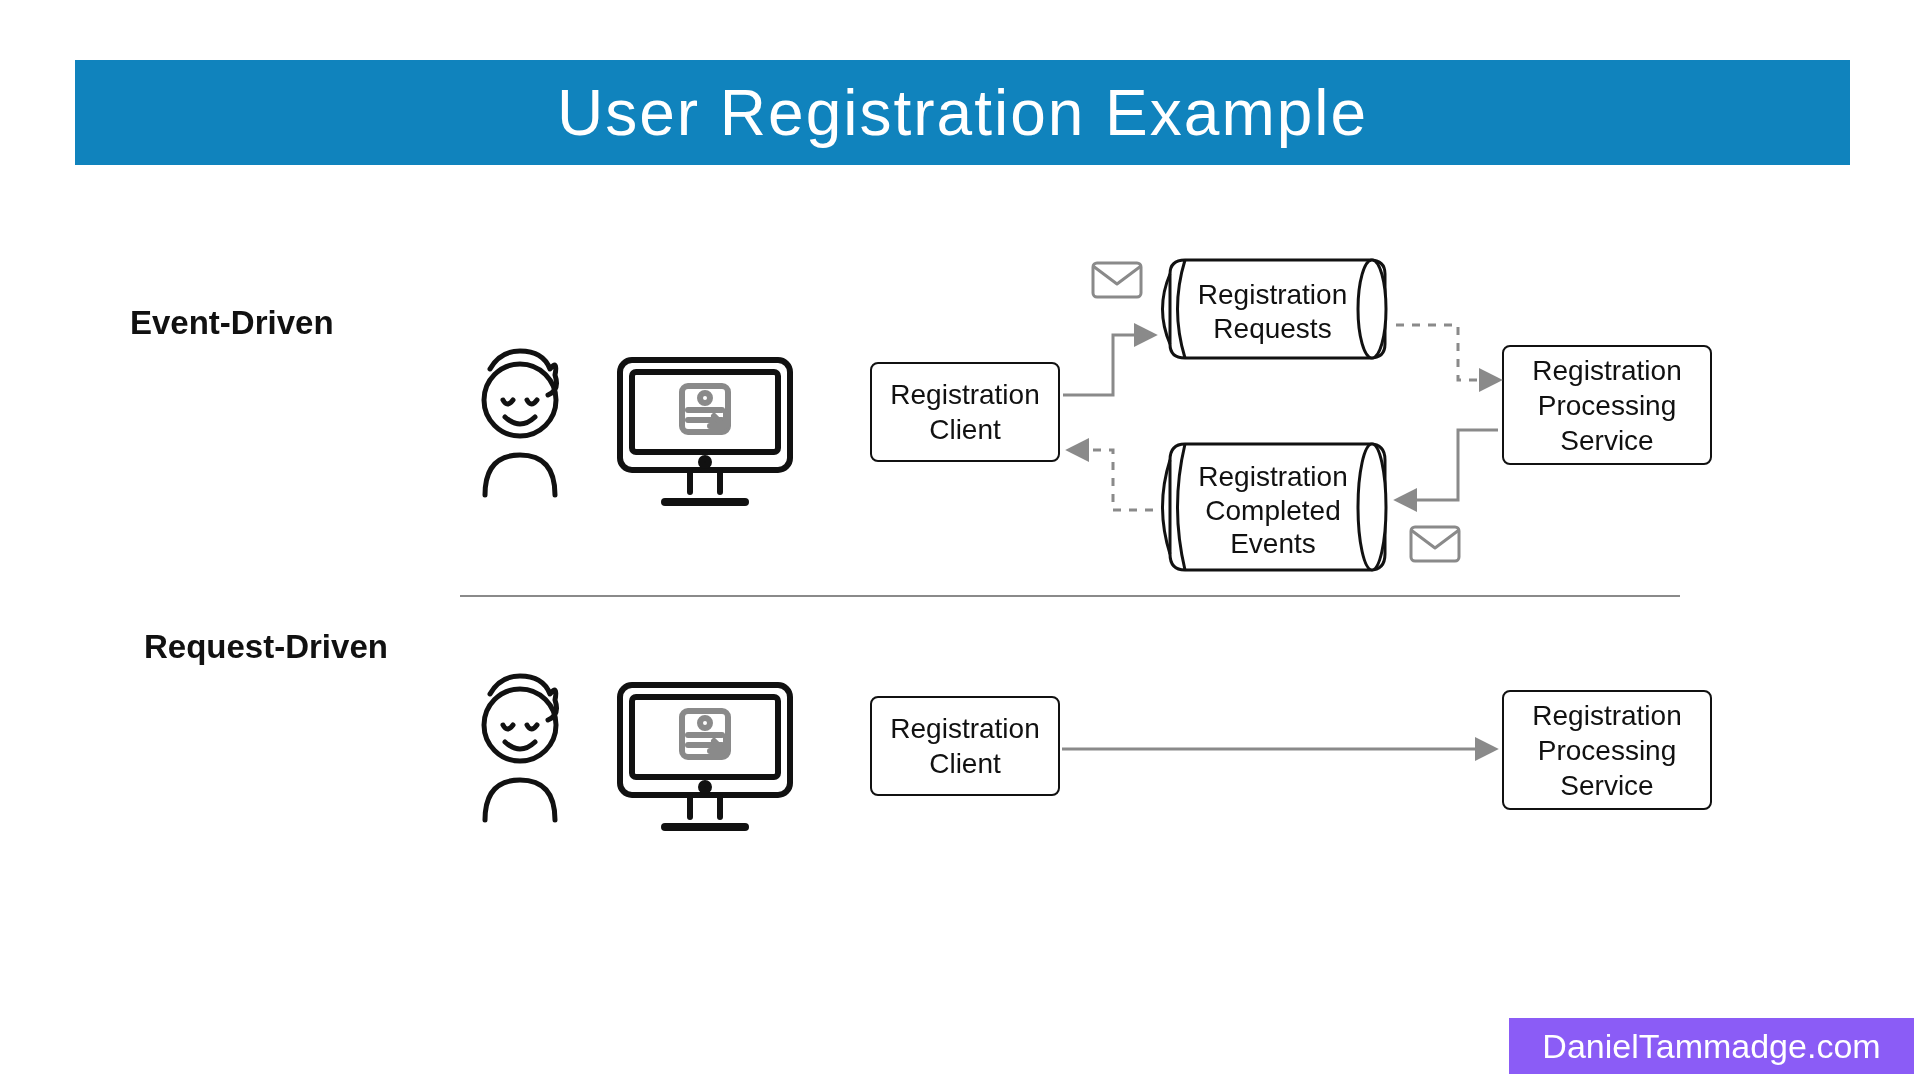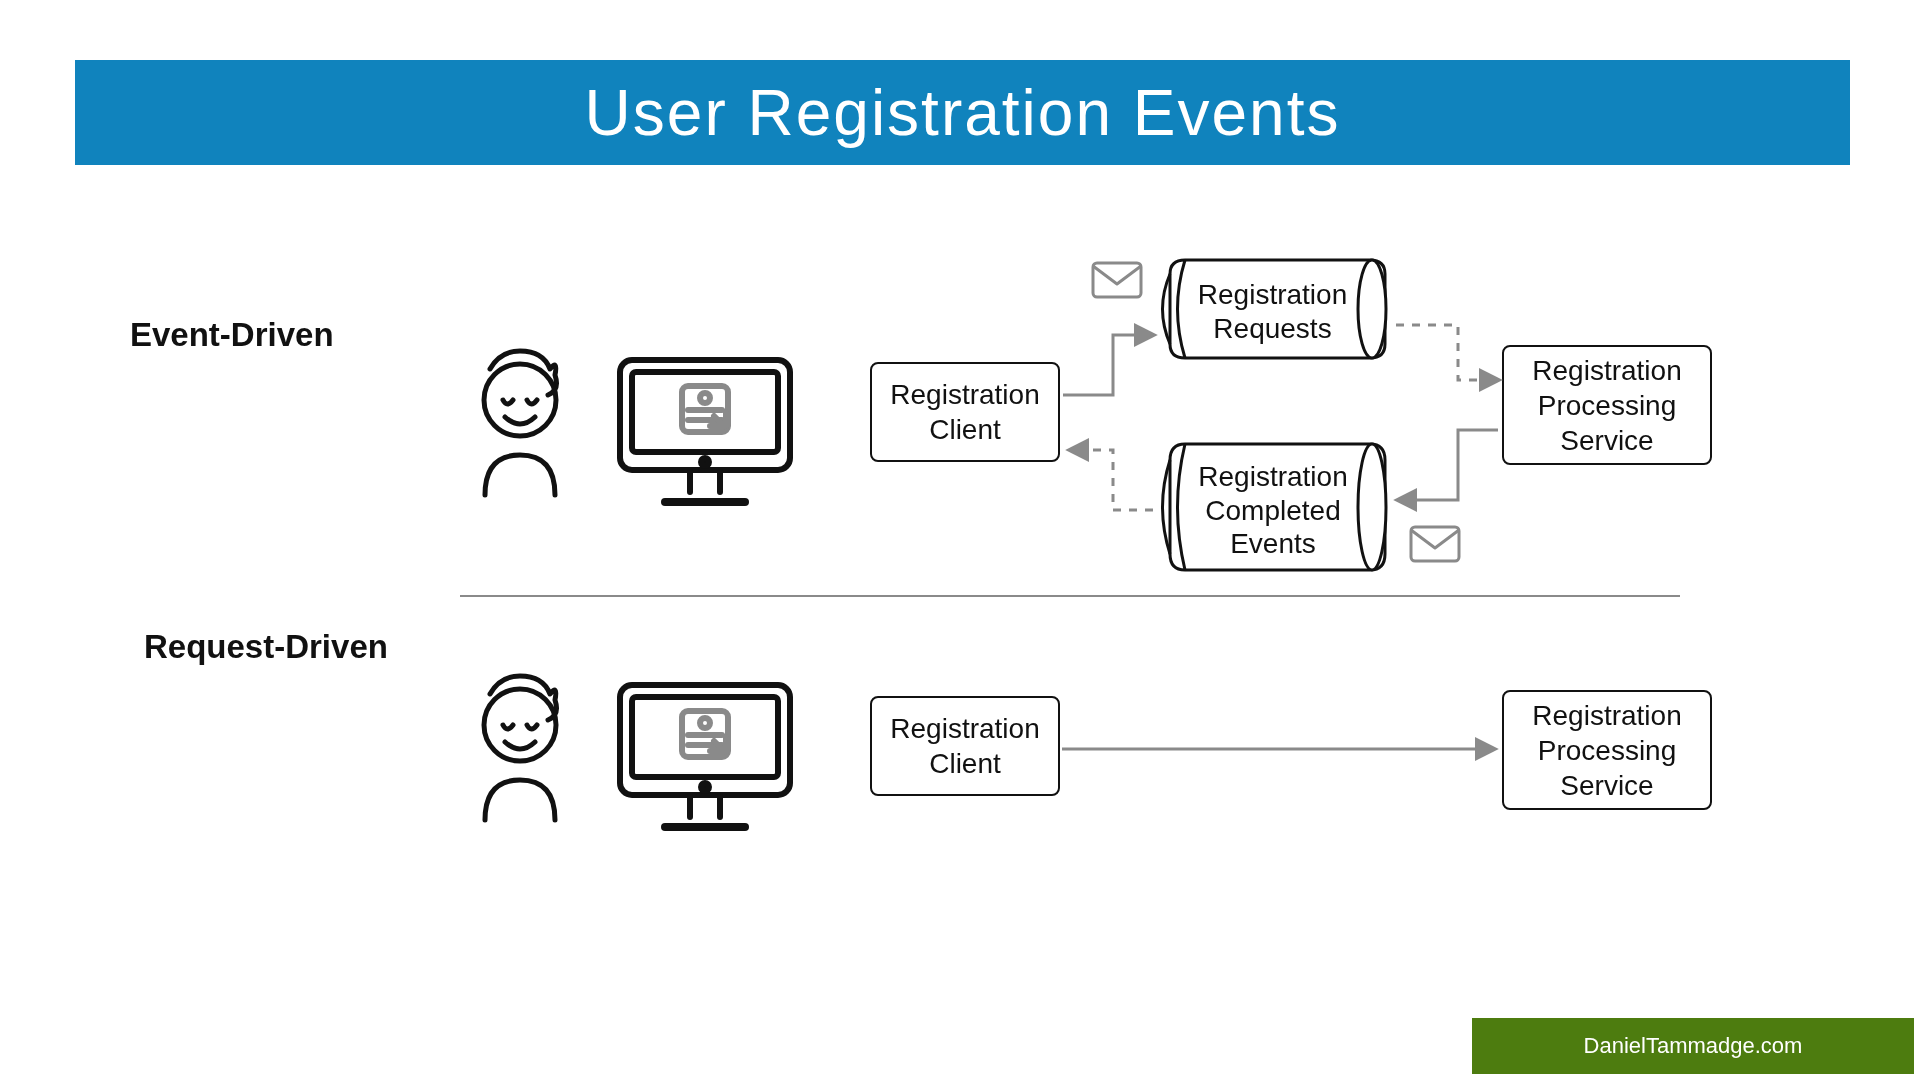--- a/index.html
+++ b/index.html
@@ -21,36 +21,36 @@
   .cylinder {
     position: absolute;
   }
   .cyl-label {
     position: absolute; text-align: center; font-size: 28px; color: #111; line-height: 1.2;
   }
   .divider {
     position: absolute; height: 0; border-top: 2px solid #8a8a8a;
   }
   .footer {
-    position: absolute; right: 6px; bottom: 6px; width: 442px; height: 56px;
-    background: #4d7c0f; color: #fff; display: flex; align-items: center; justify-content: center;
-    font-size: 22px;
+    position: absolute; right: 6px; bottom: 6px; width: 405px; height: 56px;
+    background: #8b5cf6; color: #fff; display: flex; align-items: center; justify-content: center;
+    font-size: 34px;
   }
   svg.icon { position: absolute; }
 </style>
 </head>
 <body>
 
 <div class="slide">
 
   <div class="title-bar">
-    <span>User Registration Events</span>
+    <span>User Registration Example</span>
   </div>
 
-  <div class="section-label" style="left:130px; top:316px;">Event-Driven</div>
+  <div class="section-label" style="left:130px; top:304px;">Event-Driven</div>
   <div class="section-label" style="left:144px; top:628px;">Request-Driven</div>
 
   <svg class="icon" style="left:465px; top:345px; width:110px; height:160px;" viewBox="0 0 110 160">
     <g fill="none" stroke="#111" stroke-width="5" stroke-linecap="round" stroke-linejoin="round">
       <path d="M25 24 Q35 6 55 6 Q78 6 85 24 Q93 14 90 30 Q95 45 83 50"></path>
       <circle cx="55" cy="55" r="36"></circle>
       <path d="M38 55 q4 8 10 0"></path>
         <path d="M62 55 q4 8 10 0"></path>
       <path d="M40 72 Q55 86 70 72"></path>
       <path d="M20 150 Q20 110 55 110 Q90 110 90 150"></path>

